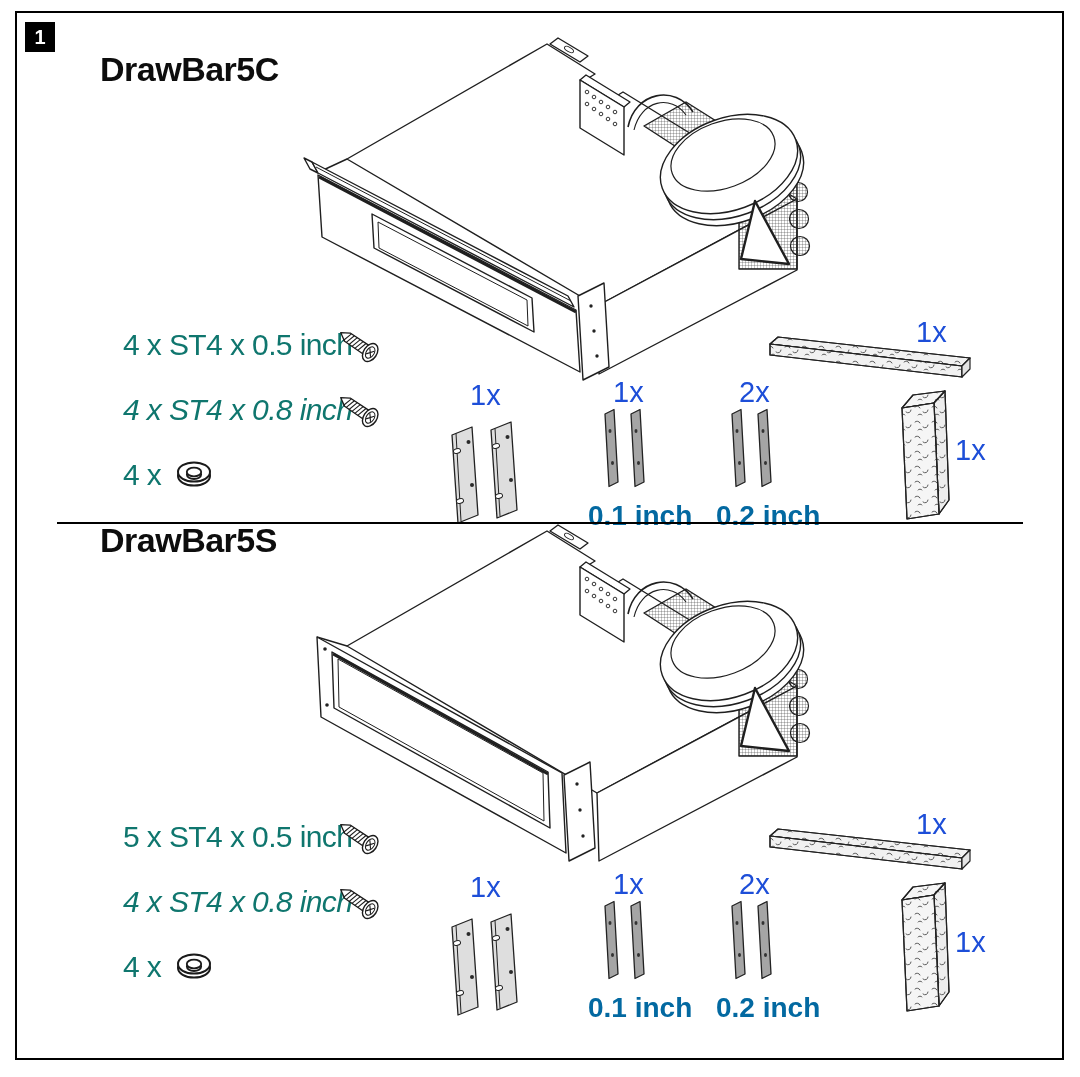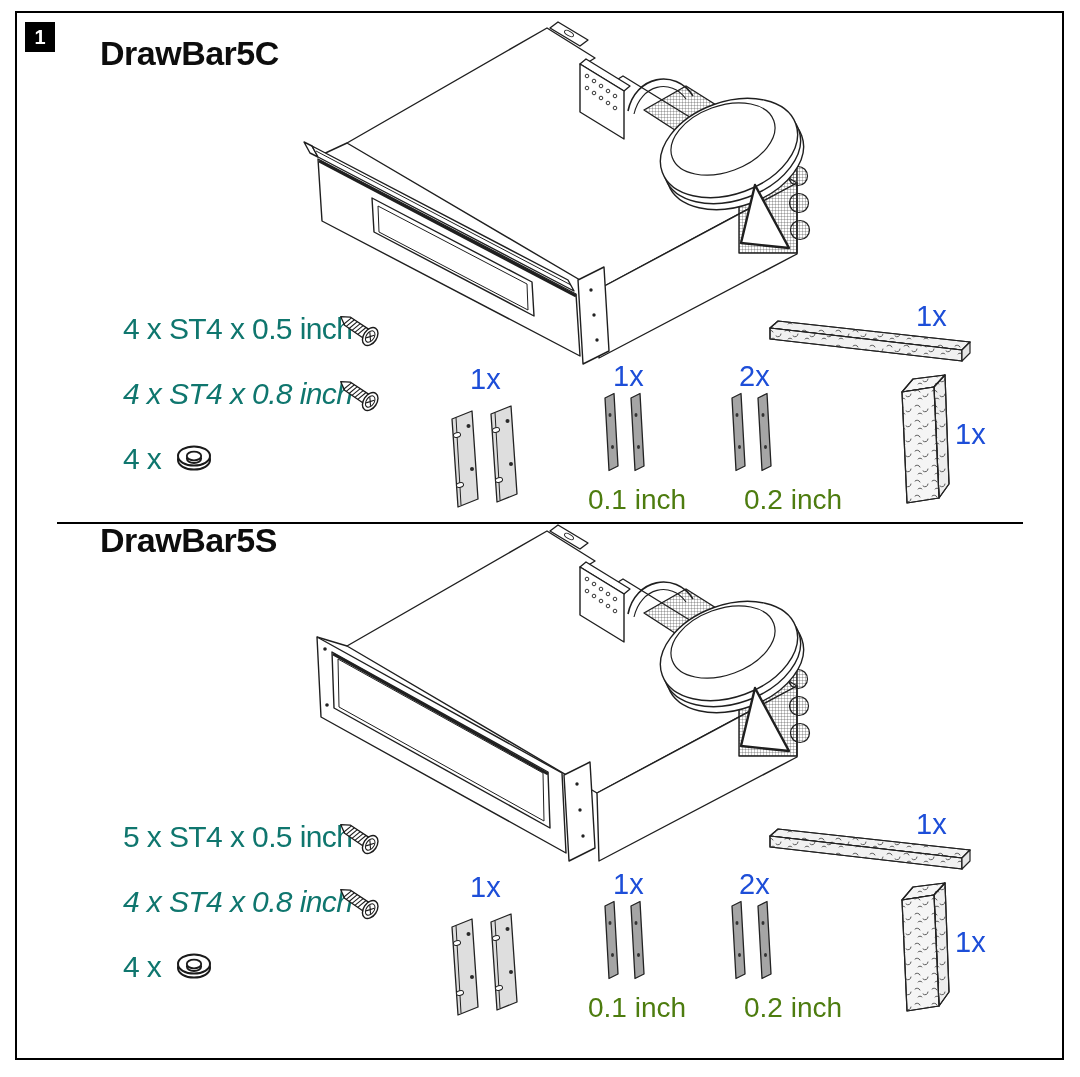--- a/index.html
+++ b/index.html
@@ -5,45 +5,45 @@
   html,body{margin:0;padding:0;}
   body{
     width:1080px;height:1077px;background:#ffffff;position:relative;
     font-family:"Liberation Sans", sans-serif;color:#353535;overflow:hidden;
   }
   .frame{position:absolute;left:15px;top:11px;width:1049px;height:1049px;
     border:2px solid #000;box-sizing:border-box;}
   .badge{position:absolute;left:25px;top:22px;width:30px;height:30px;background:#000;
     color:#fff;font-weight:bold;font-size:20px;display:flex;align-items:center;justify-content:center;}
   .section{position:absolute;left:0;width:1080px;height:524px;}
-  .sec-c{top:0;border-radius:20px;}
+  .sec-c{top:16px;border-radius:20px;}
   .sec-s{top:508px;padding-left:8px;}
   .title{position:absolute;left:100px;font-size:34px;font-weight:bold;color:#0d0d0d;
     letter-spacing:-0.5px;white-space:nowrap;}
   .sec-c .title{top:34px;}
   .sec-s .title{top:13px;}
   .device{position:absolute;left:292px;width:520px;height:360px;}
   .sec-c .device{top:18px;}
   .sec-s .device{top:13px;}
   .frow{position:absolute;left:123px;font-size:30px;line-height:1.05;letter-spacing:-0.6px;
     color:#0f766e;white-space:nowrap;}
   .r1{top:313px;} .r2{top:378px;font-style:italic;} .r3{top:443px;}
   .icon-screw{position:absolute;left:333px;width:56px;height:50px;}
   .is1{top:304px;} .is2{top:369px;}
   .icon-washer{position:absolute;left:170px;top:441px;width:48px;height:34px;}
   .count{position:absolute;font-size:29px;color:#1d4ed8;white-space:nowrap;}
-  .size{position:absolute;font-size:28px;color:#4d7c0f;white-space:nowrap;}
+  .size{position:absolute;font-size:28px;color:#0369a1;white-space:nowrap;font-weight:bold;}
   .plates-svg{position:absolute;left:446px;top:400px;width:74px;height:108px;}
   .c-plates{left:470px;top:363px;}
   .strips1-svg{position:absolute;left:600px;top:389px;width:48px;height:86px;}
   .c-strips1{left:613px;top:360px;}
   .size1{left:588px;top:484px;}
   .strips2-svg{position:absolute;left:727px;top:389px;width:48px;height:86px;}
   .c-strips2{left:739px;top:360px;}
-  .size2{left:716px;top:484px;margin-left:28px;}
+  .size2{left:716px;top:484px;}
   .fstrip-svg{position:absolute;left:766px;top:312px;width:212px;height:50px;}
   .c-fstrip{left:916px;top:300px;}
   .fblock-svg{position:absolute;left:896px;top:372px;width:56px;height:136px;}
   .c-fblock{left:955px;top:418px;}
   .divider{position:absolute;left:57px;top:522px;width:966px;height:0;border-top:2px solid #000;}
   svg{display:block;}
 </style>
 </head>
 <body>
 

